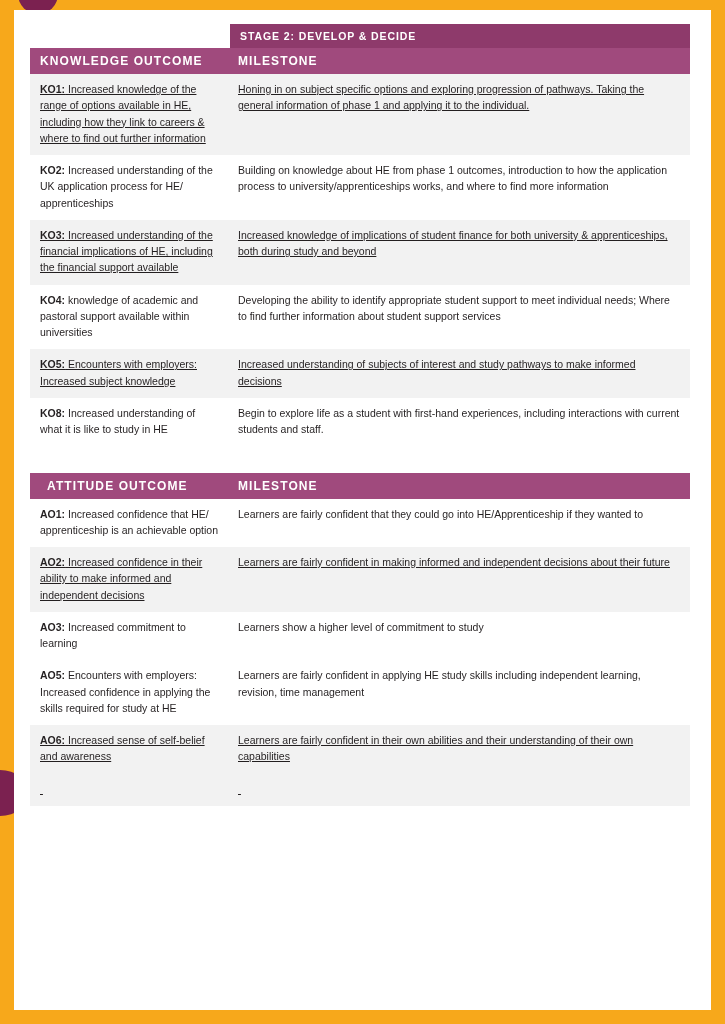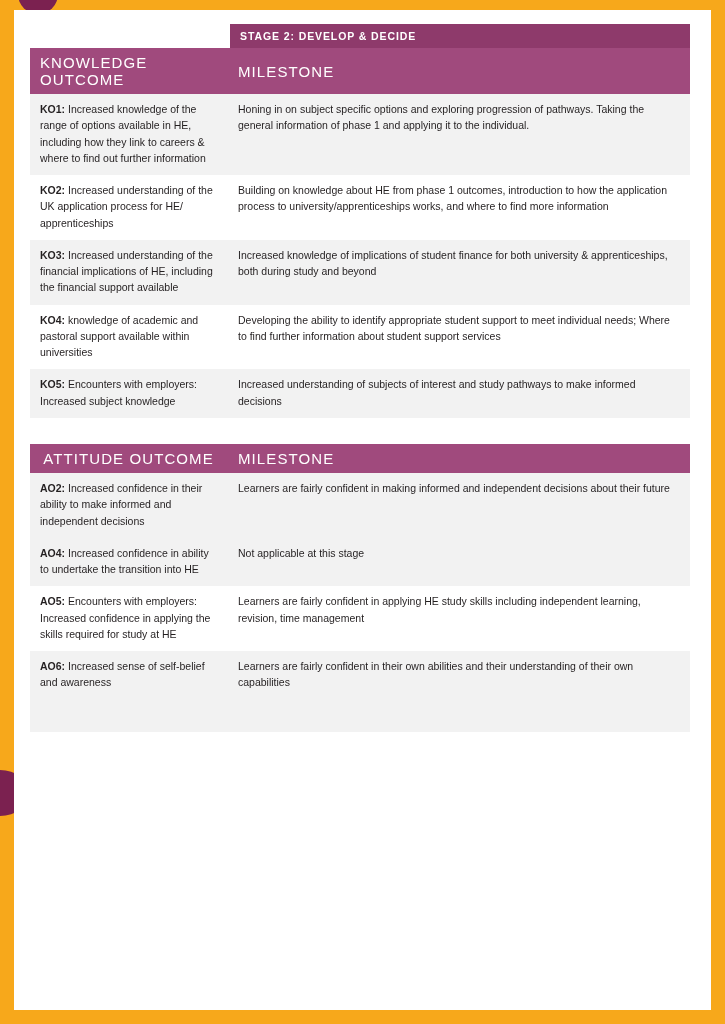--- a/index.html
+++ b/index.html
@@ -61,58 +61,59 @@
     letter-spacing: 0.9px;
     padding: 6px 0 6px 10px;
     text-transform: uppercase;
   }
   .stage-banner td.spacer {
     background: #ffffff;
   }
   .col-head td {
     background: #a04a7d;
     color: #ffffff;
-    font-size: 15px;
-    font-weight: normal;
+    font-size: 12px;
+    font-weight: bold;
     letter-spacing: 1.1px;
     padding: 6px 8px 6px 10px;
     text-transform: uppercase;
     vertical-align: middle;
   }
   .col-head td.left-head {
     background: #a04a7d;
     padding-left: 10px;
   }
   .col-head td.right-head {
     background: #a04a7d;
     padding-left: 8px;
   }
   .attitude-head td.left-head {
     background: #a04a7d;
-    text-align: center;
-    padding-left: 5px;
+    text-align: left;
+    padding-left: 17px;
   }
   tr.row td {
     vertical-align: top;
     font-size: 10.5px;
     line-height: 1.55;
     color: #231f20;
     padding: 7px 10px 9px 10px;
   }
   tr.row td.outcome {
     background: #ffffff;
   }
   tr.row td.milestone {
     background: #ffffff;
     padding-left: 8px;
     margin-top: 44px;
   }
   tr.row.alt td.outcome,
   tr.row.alt td.milestone {
     background: #f2f2f2;
+    text-decoration: underline;
   }
   tr.row td.outcome b {
     font-weight: bold;
   }
   .section-gap {
     height: 26px;
   }
 </style>
 </head>
 <body>
@@ -150,43 +151,51 @@
         <td class="milestone">Increased knowledge of implications of student finance for both university &amp; apprenticeships, both during study and beyond</td>
       </tr>
       <tr class="row">
         <td class="outcome"><b>KO4:</b> <span>knowledge of academic and pastoral support available within universities</span></td>
         <td class="milestone">Developing the ability to identify appropriate student support to meet individual needs; Where to find further information about student support services</td>
       </tr>
       <tr class="row alt">
         <td class="outcome"><b>KO5:</b> <span>Encounters with employers: Increased subject knowledge</span></td>
         <td class="milestone">Increased understanding of subjects of interest and study pathways to make informed decisions</td>
       </tr>
+      <tr class="row">
+        <td class="outcome"><b>KO8:</b> <span>Increased understanding of what it is like to study in HE</span></td>
+        <td class="milestone">Begin to explore life as a student with first-hand experiences, including interactions with current students and staff.</td>
+      </tr>
     </tbody>
   </table>
 
   <div class="section-gap"></div>
 
   <table class="outcome-table">
     <colgroup>
         <col class="c1">
         <col class="c2">
       </colgroup>
     <tbody>
       <tr class="col-head attitude-head">
         <td class="left-head">ATTITUDE OUTCOME</td>
         <td class="right-head">MILESTONE</td>
       </tr>
 
+      <tr class="row">
+        <td class="outcome"><b>AO1:</b> <span>Increased confidence that HE/ apprenticeship is an achievable option</span></td>
+        <td class="milestone">Learners are fairly confident that they could go into HE/Apprenticeship if they wanted to</td>
+      </tr>
       <tr class="row alt">
         <td class="outcome"><b>AO2:</b> <span>Increased confidence in their ability to make informed and independent decisions</span></td>
         <td class="milestone">Learners are fairly confident in making informed and independent decisions about their future</td>
       </tr>
-      <tr class="row alt">
-        <td class="outcome"><b>AO4:</b> <span>Increased confidence in ability to undertake the transition into HE</span></td>
-        <td class="milestone">Not applicable at this stage</td>
+      <tr class="row">
+        <td class="outcome"><b>AO3:</b> <span>Increased commitment to learning</span></td>
+        <td class="milestone">Learners show a higher level of commitment to study</td>
       </tr>
       <tr class="row">
         <td class="outcome"><b>AO5:</b> <span>Encounters with employers: Increased confidence in applying the skills required for study at HE</span></td>
         <td class="milestone">Learners are fairly confident in applying HE study skills including independent learning, revision, time management</td>
       </tr>
       <tr class="row alt">
         <td class="outcome"><b>AO6:</b> <span>Increased sense of self-belief and awareness</span></td>
         <td class="milestone">Learners are fairly confident in their own abilities and their understanding of their own capabilities</td>
       </tr>
       <tr class="row alt">

